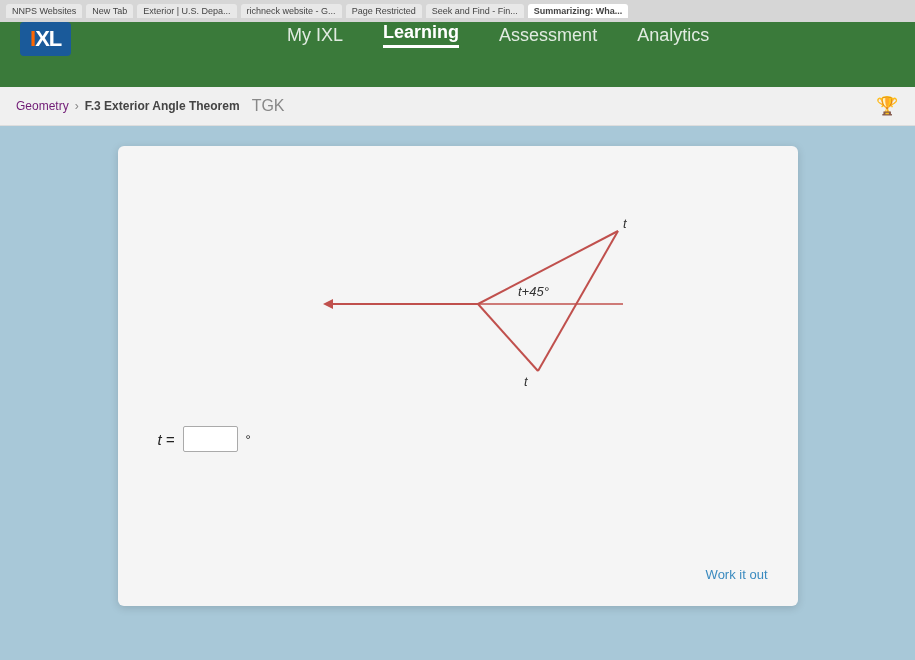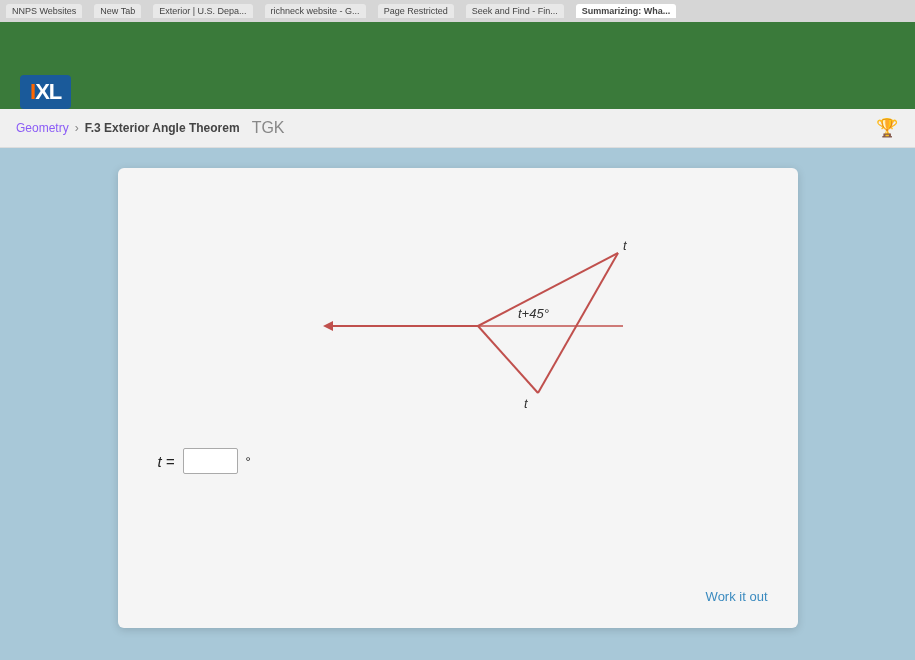--- a/index.html
+++ b/index.html
@@ -11,44 +11,44 @@
       background: #5a9db5;
     }
 
     
     .browser-bar {
       background: #d6d6d6;
       height: 22px;
       display: flex;
       align-items: center;
       padding: 0 6px;
-      gap: 12px;
+      gap: 4px;
       font-size: 10px;
       color: #333;
       overflow: hidden;
     }
     .browser-tab {
       background: #e8e8e8;
       border-radius: 3px 3px 0 0;
       padding: 2px 6px;
       font-size: 9px;
       white-space: nowrap;
       color: #444;
     }
     .browser-tab.active {
       background: #fff;
       font-weight: bold;
     }
 
     
     .nav-bar {
       background: #3a7a3a;
-      height: 87px;
-      display: flex;
-      align-items: flex-end;
+      height: 65px;
+      display: flex;
+      align-items: flex-start;
       padding: 0 20px;
     }
     .logo {
       background: #1a5a9a;
       color: white;
       font-weight: bold;
       font-size: 22px;
       padding: 4px 10px;
       border-radius: 4px;
       margin-right: 30px;
@@ -80,21 +80,21 @@
       background: #f0f0f0;
       padding: 8px 16px;
       font-size: 12px;
       color: #555;
       display: flex;
       align-items: center;
       gap: 6px;
       border-bottom: 1px solid #ddd;
     }
     .breadcrumb-link {
-      color: #8b5cf6;
+      color: #701a75;
       cursor: pointer;
     }
     .breadcrumb-sep { color: #888; }
     .breadcrumb-current { color: #444; font-weight: bold; }
     .breadcrumb-code { color: #888; margin-left: 6px; font-size: 16px; }
 
     
     .breadcrumb-trophy {
       margin-left: auto;
       color: #888;
@@ -194,20 +194,26 @@
   <span class="browser-tab">richneck website - G...</span>
   <span class="browser-tab">Page Restricted</span>
   <span class="browser-tab">Seek and Find - Fin...</span>
   <span class="browser-tab active">Summarizing: Wha...</span>
 </div>
 
 <div class="nav-bar">
   <div class="logo">
     <span class="logo-i">I</span><span>XL</span>
   </div>
+  <div class="nav-links">
+    <a class="nav-link">My IXL</a>
+    <a class="nav-link active">Learning</a>
+    <a class="nav-link">Assessment</a>
+    <a class="nav-link">Analytics</a>
+  </div>
 </div>
 
 <div class="breadcrumb-bar">
   <span class="breadcrumb-link">Geometry</span>
   <span class="breadcrumb-sep">›</span>
   <span class="breadcrumb-current">F.3 Exterior Angle Theorem</span>
   <span class="breadcrumb-code">TGK</span>
   <span class="breadcrumb-trophy">🏆</span>
 </div>
 

